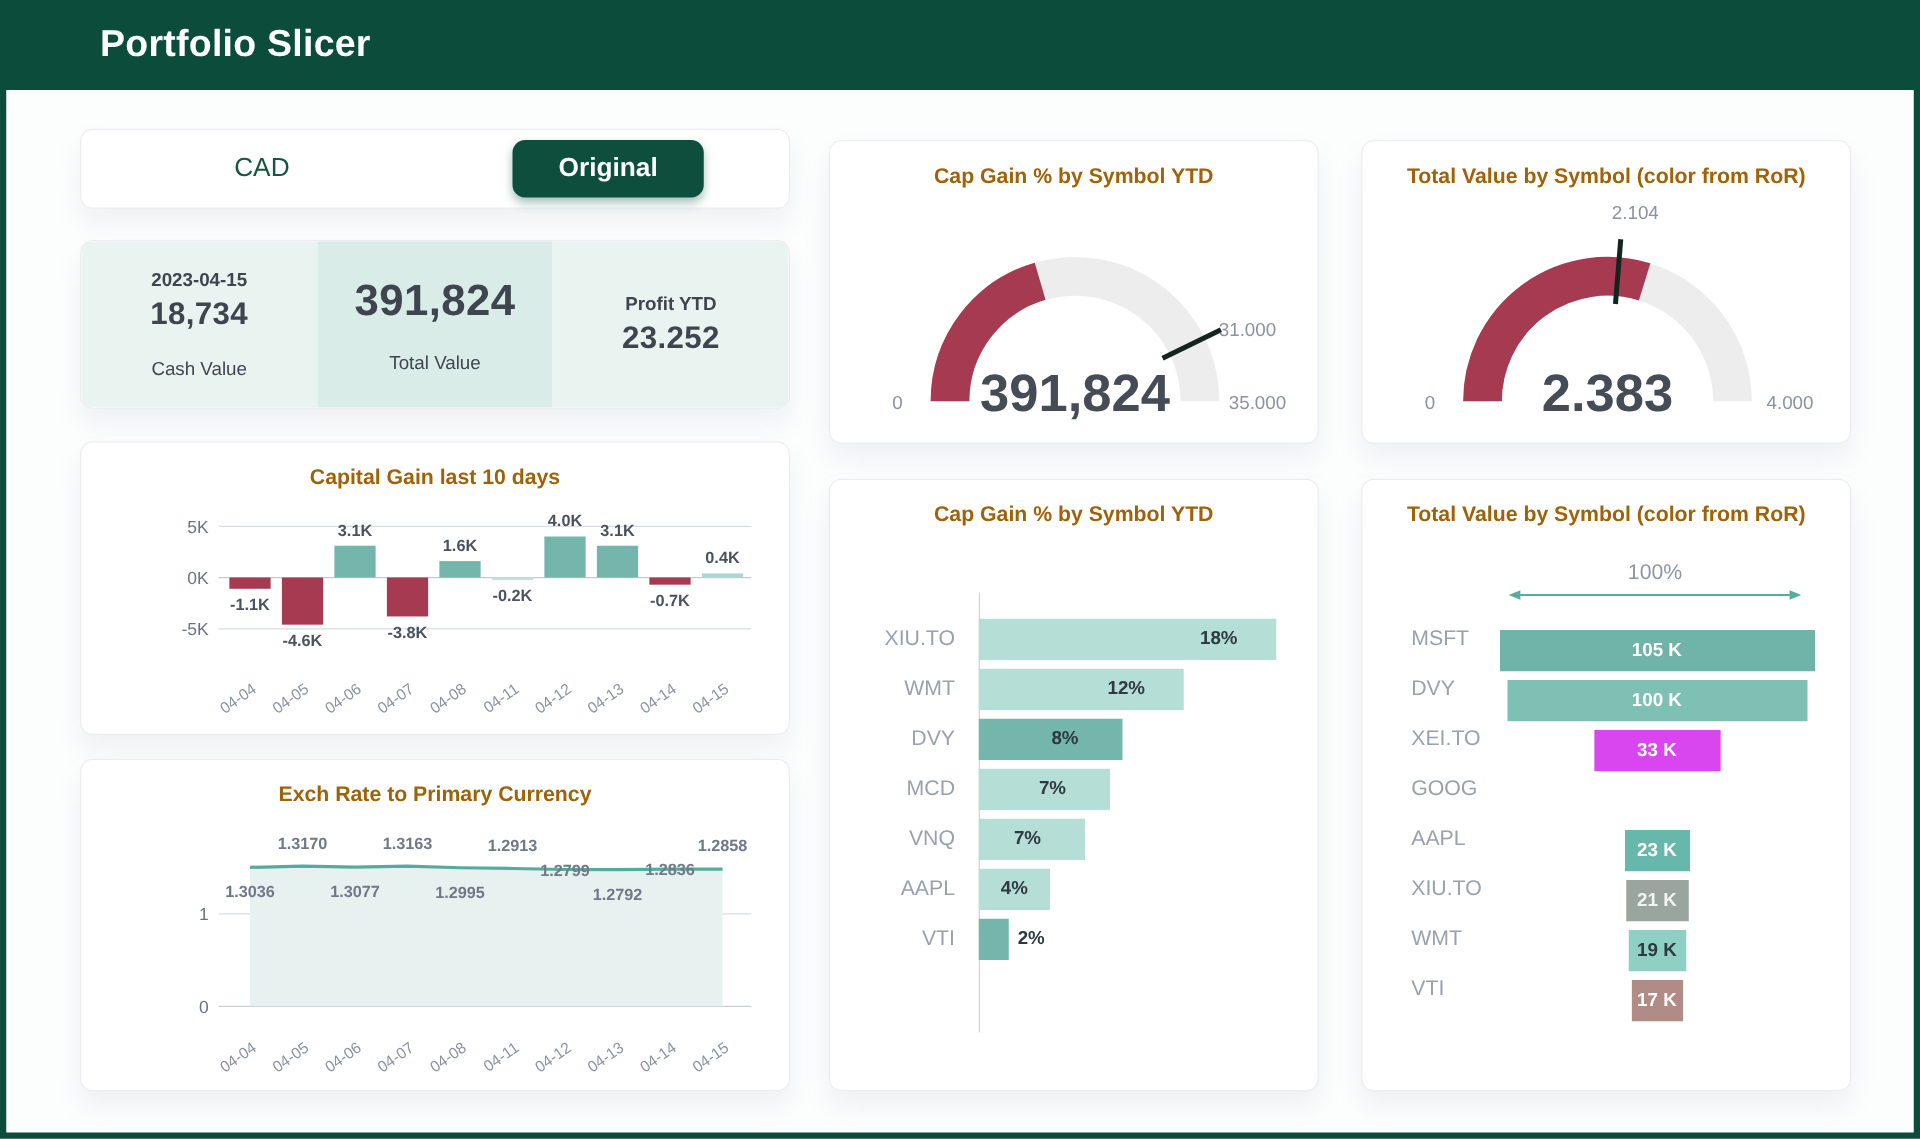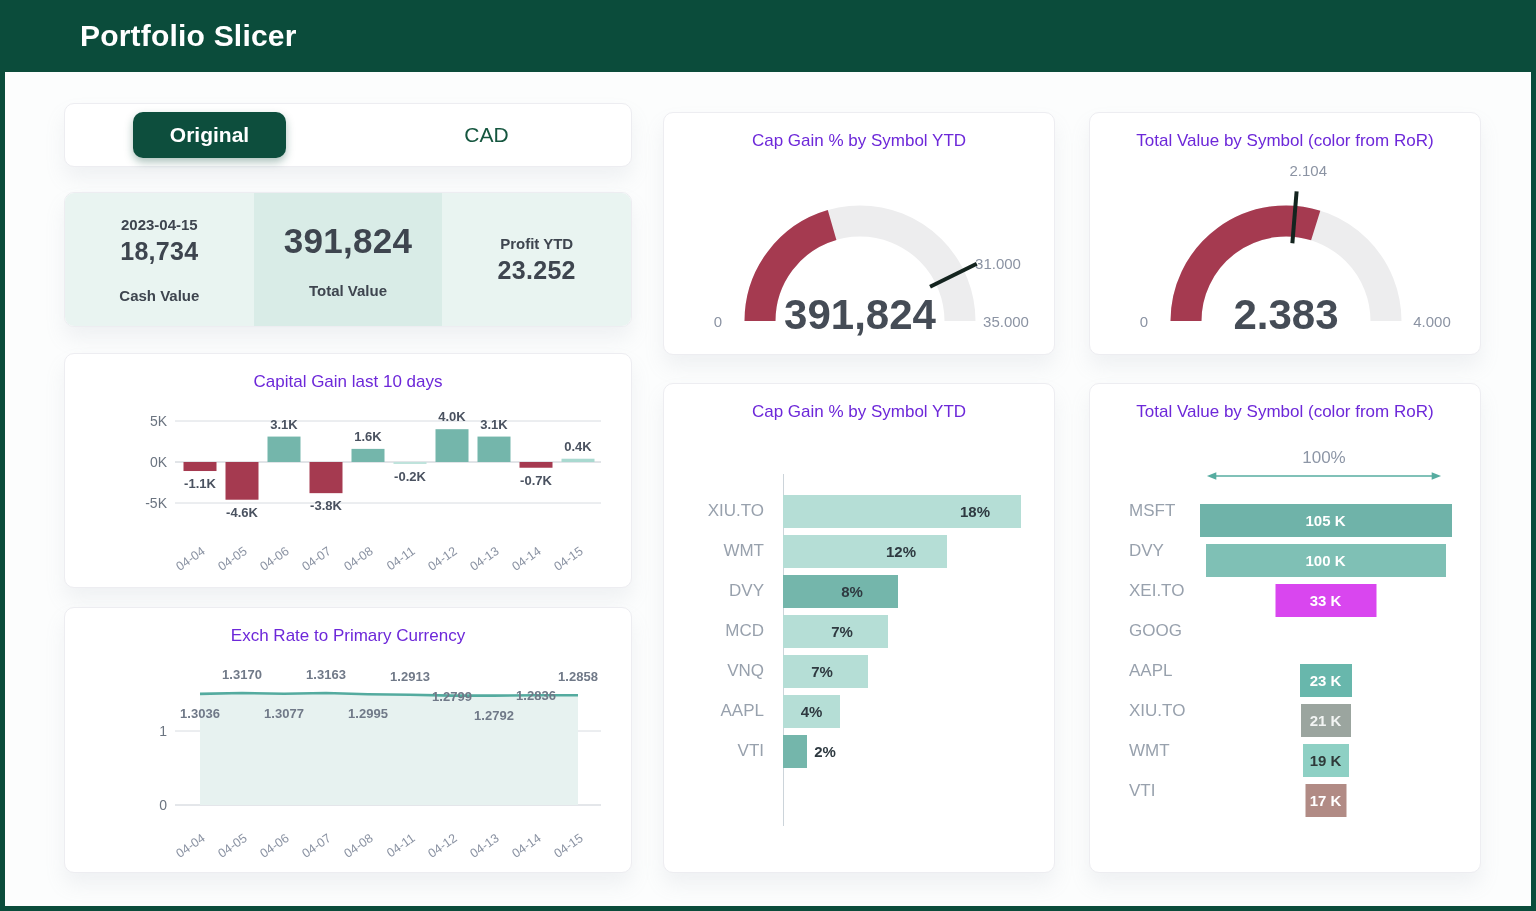--- a/index.html
+++ b/index.html
@@ -3,36 +3,36 @@
 <meta charset="utf-8">
 <style>
   * { margin:0; padding:0; box-sizing:border-box; }
   html,body { width:1536px; height:911px; }
   body { font-family:"Liberation Sans", sans-serif; background:#0b4c3b; position:relative; }
   .page { position:absolute; inset:0; }
   .app-header { position:absolute; top:0; left:0; right:0; height:72px; background:#0b4c3b; display:flex; align-items:center; }
   .app-title { color:#ffffff; font-size:30px; font-weight:bold; margin-left:80px; letter-spacing:0.2px; }
   .content { position:absolute; top:72px; left:5px; right:5px; bottom:5px; background:#fcfdfd; overflow:hidden; }
   .card { position:absolute; background:#ffffff; border:1px solid #ededf1; border-radius:10px; box-shadow:0 12px 20px rgba(150,160,175,0.12); }
-  .card h2 { text-align:center; color:#6d28d9; font-size:17px; font-weight:400; margin-top:18px; }
+  .card h2 { text-align:center; color:#a16207; font-size:17px; font-weight:700; margin-top:18px; }
 
   
   .toggle-card { left:59px; top:31px; width:568px; height:64px; display:flex; align-items:center; padding:7px 6px; }
   .toggle-opt { flex:1; display:flex; align-items:center; justify-content:center; height:100%; cursor:pointer; }
   .toggle-opt .plain { color:#15563f; font-size:21px; font-weight:500; }
   .toggle-pill { background:#0d4e3d; color:#ffffff; font-size:21px; font-weight:bold; border-radius:10px; padding:11px 37px; box-shadow:0 4px 8px rgba(13,78,61,0.35); }
 
   
   .kpi-card { left:59px; top:120px; width:568px; height:135px; display:flex; overflow:hidden; }
   .kpi-cell { flex:1; display:flex; flex-direction:column; align-items:center; justify-content:center; background:#e9f4f1; color:#3e454f; }
   .kpi-cell.mid { background:#d9ece7; }
   .kpi-top { font-size:15px; font-weight:bold; margin-bottom:4px; }
   .kpi-value { font-size:25px; font-weight:bold; letter-spacing:0.3px; }
   .kpi-value.big { font-size:35px; }
-  .kpi-label { font-size:15px; font-weight:bold; margin-top:21px; }
+  .kpi-label { font-size:15px; font-weight:normal; margin-top:21px; }
 
   .capgain-card { left:59px; top:281px; width:568px; height:235px; }
   .exch-card   { left:59px; top:535px; width:568px; height:266px; }
   .gauge1-card { left:658px; top:40px; width:392px; height:243px; }
   .gauge2-card { left:1084px; top:40px; width:392px; height:243px; }
   .hbar1-card  { left:658px; top:311px; width:392px; height:490px; }
   .hbar2-card  { left:1084px; top:311px; width:392px; height:490px; }
 
   .chart-holder { position:absolute; left:14px; }
   .capgain-holder { top:44px; } .exch-holder { top:40px; } .gauge-holder { top:38px; left:0; }
@@ -61,24 +61,24 @@
 
 <div class="page">
   <header class="app-header">
     <div class="app-title">Portfolio Slicer</div>
   </header>
 
   <main class="content">
 
     <section class="card toggle-card">
       <div class="toggle-opt">
+        <div class="plain">CAD</div>
+      </div>
+      <div class="toggle-opt">
         <div class="toggle-pill">Original</div>
-      </div>
-      <div class="toggle-opt">
-        <div class="plain">CAD</div>
       </div>
     </section>
 
     <section class="card kpi-card">
       <div class="kpi-cell">
         <div class="kpi-top">2023-04-15</div>
         <div class="kpi-value">18,734</div>
         <div class="kpi-label">Cash Value</div>
       </div>
       <div class="kpi-cell mid">

